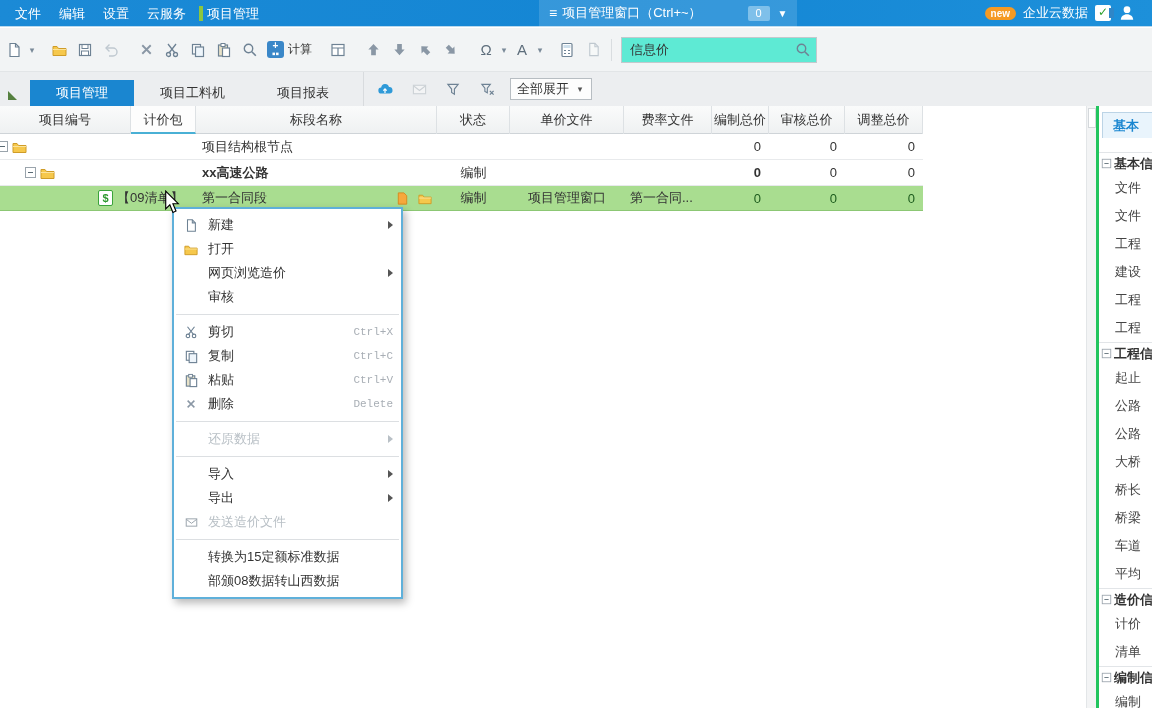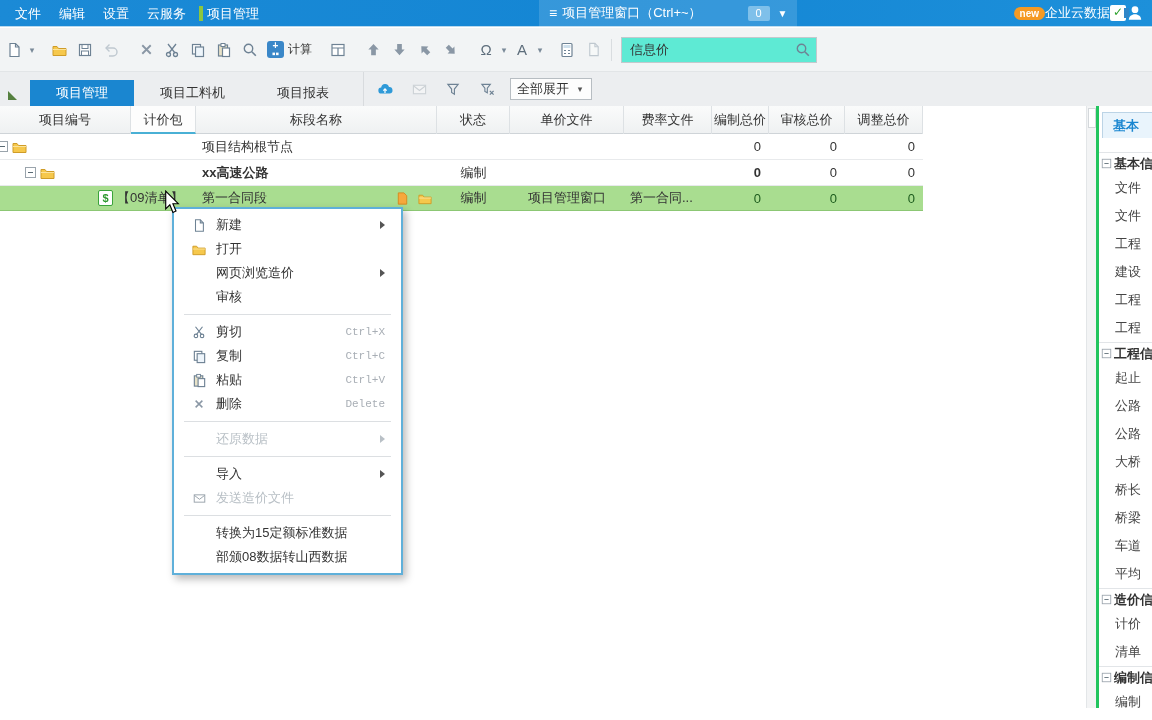--- a/index.html
+++ b/index.html
@@ -12,21 +12,21 @@
     background:linear-gradient(100deg,#1b8ad6 0%,#1486d4 55%,#1d90da 100%);
     display:flex; align-items:center; color:#fff; border-bottom:1px solid #b9d9ee; }
   .menu-item { padding:0 9px; line-height:27px; cursor:default; }
   .menu-item:first-child { margin-left:6px; }
   .greenbar { width:4px; height:15px; background:#8dc63f; margin-left:4px; }
   .proj-menu { padding:0 8px 0 4px; line-height:27px; }
   .win-chip { margin-left:272px; display:flex; align-items:center; background:rgba(255,255,255,.14); height:27px; padding:0 10px; }
   .win-chip .mlines { font-size:14px; margin-right:5px; }
   .count-badge { display:inline-block; min-width:22px; text-align:center; background:#7fc0ea; color:#fff; border-radius:2px; font-size:11px; line-height:15px; margin-left:46px; }
   .chip-caret { margin-left:8px; font-size:10px; }
-  .topbar-right { margin-left:auto; display:flex; align-items:center; padding-right:8px; }
+  .topbar-right { margin-left:auto; display:flex; align-items:center; gap:7px; padding-right:16px; }
   .new-badge { background:#f59a23; color:#fff; font-size:10px; font-weight:700; border-radius:7px; padding:1px 6px; }
   .cloud-label { font-size:13px; }
   .chk { width:16px; height:16px; background:#fff; border-radius:2px; color:#2da12d; font-size:12px; font-weight:700; text-align:center; line-height:15px; position:relative; }
   .chk::after { content:""; position:absolute; right:-3px; top:3px; width:5px; height:10px; background:#2f86c8; }
 
   
   .toolbar { position:absolute; left:0; top:28px; width:1152px; height:44px; background:#f2f4f5; border-bottom:1px solid #e2e5e7; display:flex; align-items:center; }
   .tbi { display:flex; align-items:center; justify-content:center; width:24px; height:24px; margin:0 1px; color:#6e8294; }
   .tbi.first { margin-left:2px; }
   .tbi.gap { margin-left:10px; }
@@ -78,21 +78,21 @@
   .scrollstrip { position:absolute; left:1086px; top:106px; width:10px; bottom:0; background:#f3f4f5; border-left:1px solid #e3e6e8; }
   .scrollbtn { width:8px; height:20px; background:#fff; border:1px solid #d4d8db; margin:2px auto 0; }
   .panel { position:absolute; left:1096px; top:106px; width:56px; bottom:0; background:#fff; border-left:3px solid #22c55e; overflow:hidden; }
   .ptab { margin:6px 0 0 3px; width:60px; height:26px; line-height:26px; background:#e9f4fc; border:1px solid #bcd4e6; border-bottom:none; color:#1a86d0; font-weight:700; text-align:left; padding-left:10px; }
   .plist { margin-top:14px; }
   .prow { height:28px; line-height:28px; padding-left:16px; color:#444; white-space:nowrap; overflow:hidden; }
   .prow.group { height:22px; line-height:22px; padding-left:2px; font-weight:700; color:#333; border-top:1px solid #e2e5e8; display:flex; align-items:center; gap:2px; }
   .prow.group .expbox { transform:scale(.85); }
 
   
-  .cmenu { position:absolute; left:172px; top:207px; width:231px; background:#fff; border:2px solid #5fb0da; box-shadow:3px 4px 8px rgba(0,0,0,.28); padding:4px 8px; z-index:50; }
+  .cmenu { position:absolute; left:172px; top:207px; width:231px; background:#fff; border:2px solid #5fb0da; box-shadow:3px 4px 8px rgba(0,0,0,.28); padding:4px 0; z-index:50; }
   .mi { height:24px; display:flex; align-items:center; padding:0 8px 0 8px; font-size:13px; color:#333; cursor:default; }
   .mic { width:18px; height:16px; margin-right:8px; display:flex; align-items:center; justify-content:center; flex:none; }
   .mi.noicon .mlabel { margin-left:26px; }
   .mlabel { white-space:nowrap; }
   .msc { margin-left:auto; color:#a8aeb5; font-size:11px; font-family:"Liberation Mono","DejaVu Sans Mono",monospace; }
   .subarrow { margin-left:auto; width:0; height:0; border-left:5px solid #555; border-top:4px solid transparent; border-bottom:4px solid transparent; }
   .mi.disabled .mlabel { color:#b9c0c6; }
   .mi.disabled .subarrow { border-left-color:#b9c0c6; }
   .msep { height:1px; background:#dcdfe2; margin:5px 2px; }
 
@@ -518,20 +518,24 @@
     <div class="msep"></div>
     <div class="mi noicon disabled">
         <span class="mlabel">还原数据</span>
         <span class="subarrow"></span>
       </div>
     <div class="msep"></div>
     <div class="mi noicon">
         <span class="mlabel">导入</span>
         <span class="subarrow"></span>
       </div>
+    <div class="mi noicon">
+        <span class="mlabel">导出</span>
+        <span class="subarrow"></span>
+      </div>
     <div class="mi disabled">
       <span class="mic">
           <svg width="15" height="13" viewBox="0 0 16 16">
             <use href="#sy-mail"></use>
           </svg>
         </span>
       <span class="mlabel">发送造价文件</span>
     </div>
     <div class="msep"></div>
     <div class="mi noicon">

